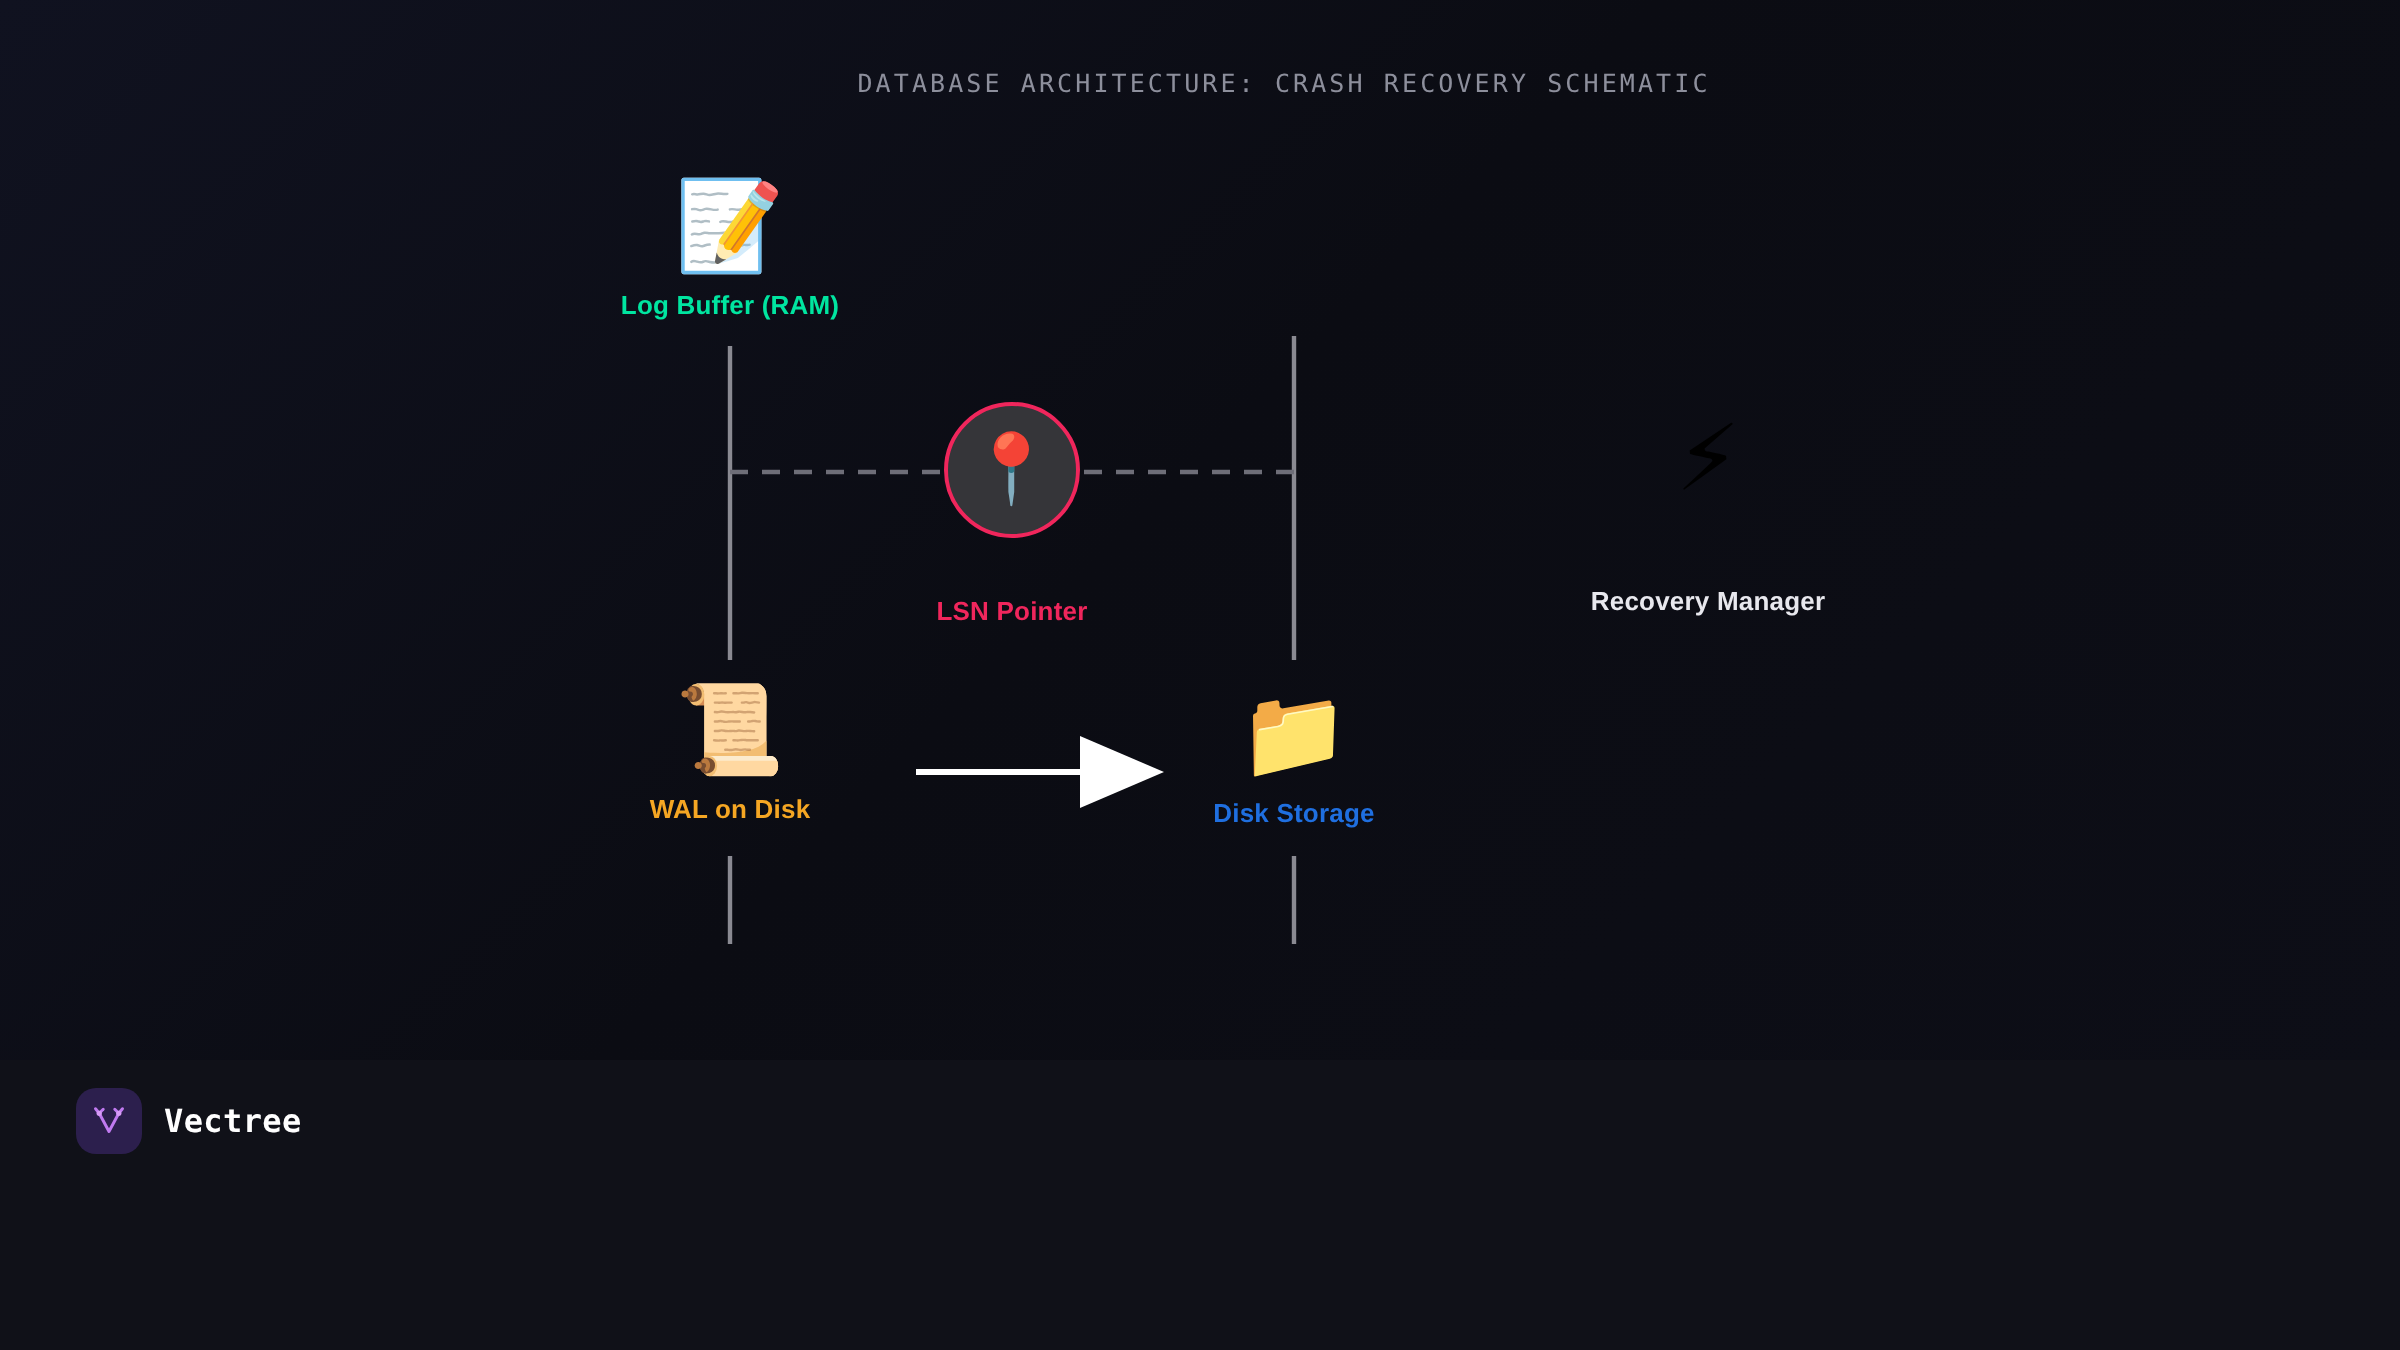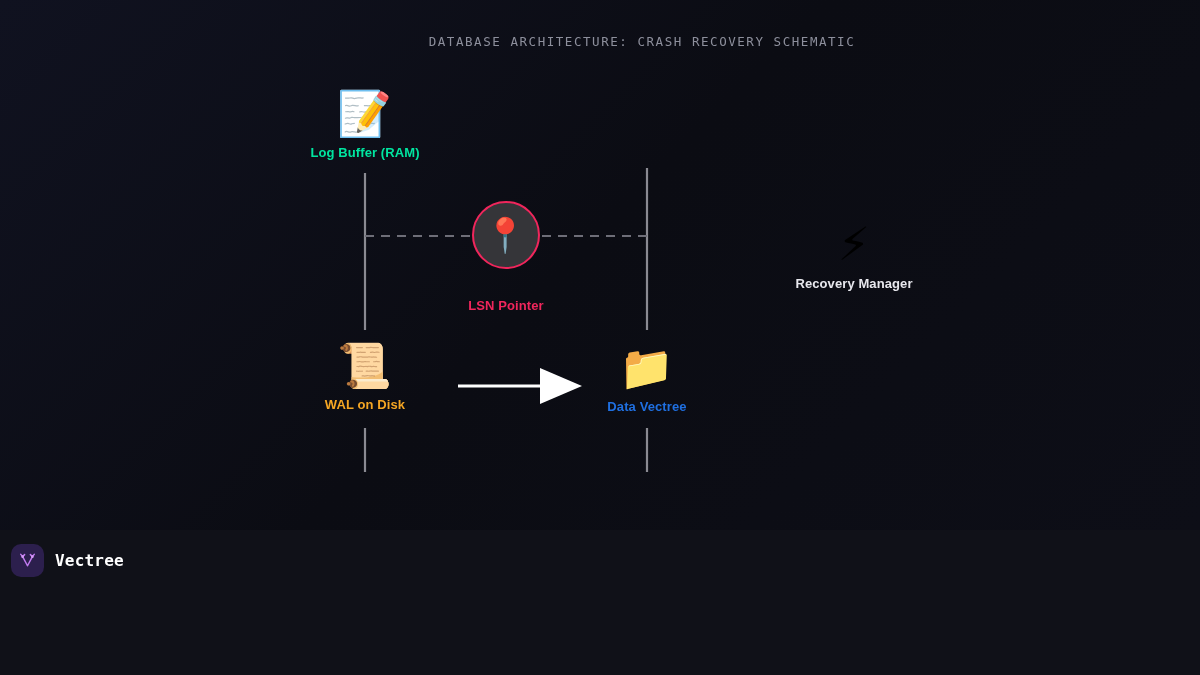--- a/index.html
+++ b/index.html
@@ -87,36 +87,36 @@
     display: flex;
     align-items: center;
     justify-content: center;
   }
   .node.circled .node-label { margin-top: 29px; }
 
   #node-log-buffer   { left: 365px; top: 92px; }
   #node-lsn-pointer  { left: 506px; top: 201px; }
   #node-wal-disk     { left: 365px; top: 344px; }
   #node-data-storage { left: 647px; top: 346px; }
-  #node-recovery-mgr { left: 854px; top: 221px; }
+  #node-recovery-mgr { left: 854px; top: 206px; gap: 32px; }
 
   
   #footer {
     position: absolute;
     left: 0;
     top: 530px;
     width: 1200px;
     height: 145px;
     background: #101118;
     padding: 0 24px;
   }
 
   #brand {
     position: absolute;
-    left: 11px;
+    left: 38px;
     top: 14px;
     display: flex;
     align-items: center;
     gap: 11px;
   }
   #brand-mark {
     width: 33px;
     height: 33px;
     border-radius: 10px;
     background: #2c1f4d;
@@ -165,21 +165,21 @@
     <span class="node-label" style="color:#f0265c">LSN Pointer</span>
   </div>
 
   <div class="node" id="node-wal-disk">
     <span class="node-emoji" style="font-size:44px">📜</span>
     <span class="node-label" style="color:#f5a623">WAL on Disk</span>
   </div>
 
   <div class="node" id="node-data-storage">
     <span class="node-emoji" style="font-size:44px">📁</span>
-    <span class="node-label" style="color:#1f6fe0">Data Vectree</span>
+    <span class="node-label" style="color:#1f6fe0">Disk Storage</span>
   </div>
 
   <div class="node" id="node-recovery-mgr">
     <span class="node-emoji" style="font-size:46px">⚡</span>
     <span class="node-label" style="color:#e8e8ee">Recovery Manager</span>
   </div>
 
 </div>
 
 <div id="footer">

